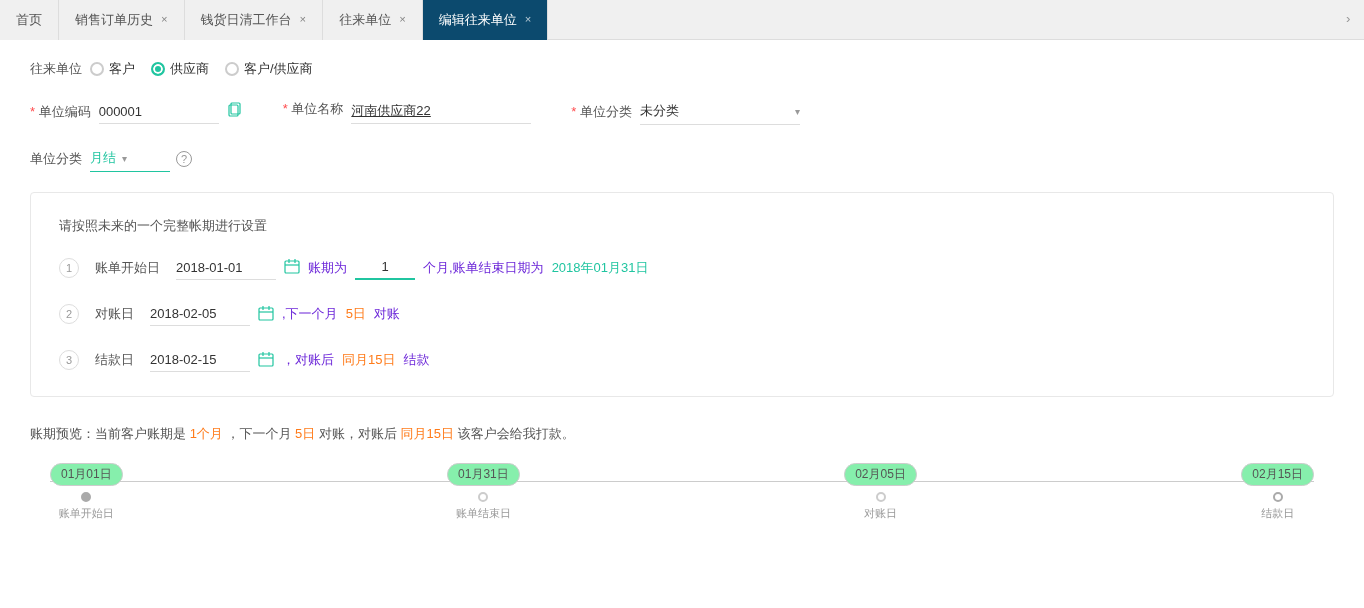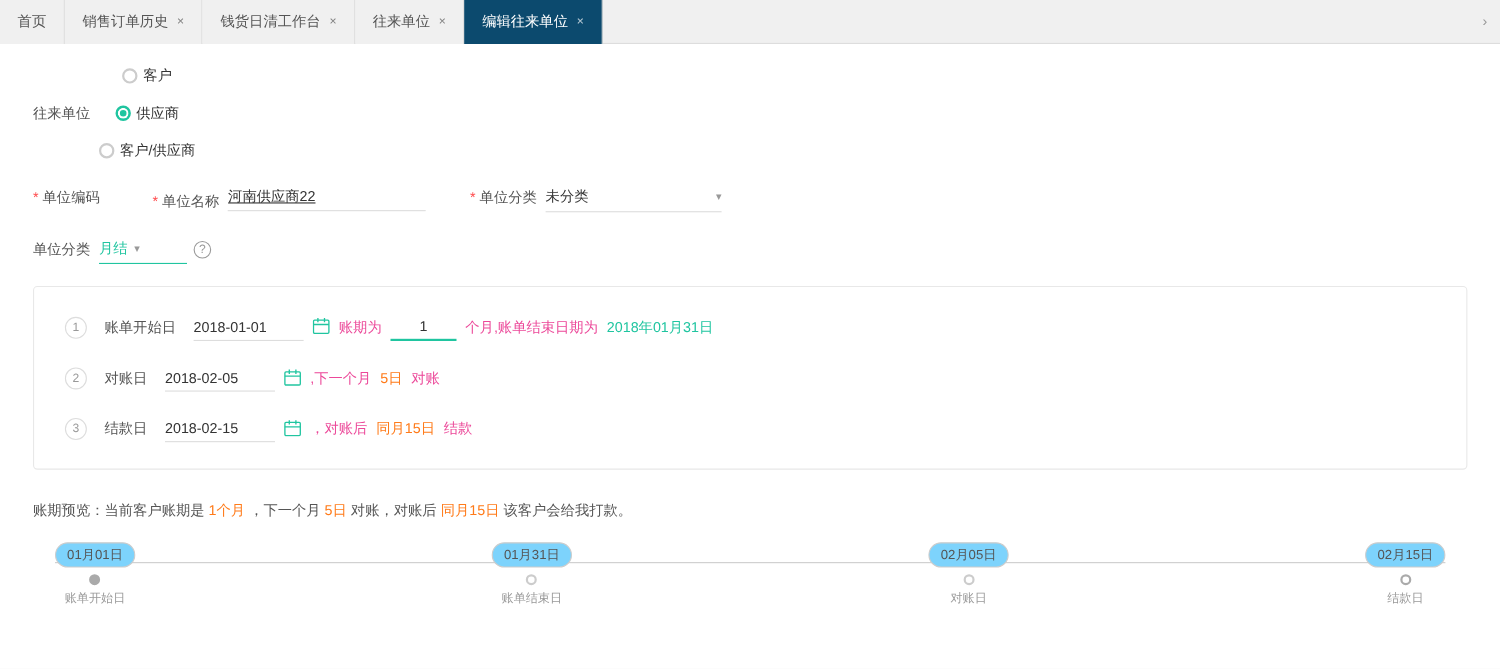--- a/index.html
+++ b/index.html
@@ -2,21 +2,21 @@
 <html><head>
   <meta charset="utf-8">
   <style>
     * { box-sizing: border-box; margin: 0; padding: 0; }
     body { font-family: "Microsoft YaHei", "PingFang SC", sans-serif; font-size: 13px; color: #333; background: #f5f5f5; }
 
     
     .tab-bar {
       display: flex; align-items: center;
       background: #f0f0f0; border-bottom: 1px solid #ddd;
-      height: 40px; padding: 0 0;
+      height: 40px; padding: 0 0; font-family: Liberation Mono, monospace;
     }
     .tab {
       display: flex; align-items: center;
       padding: 0 16px; height: 40px; cursor: pointer;
       border-right: 1px solid #ddd; font-size: 13px; color: #555;
       white-space: nowrap; background: #f0f0f0;
     }
     .tab.active { background: #0c4a6e; color: #fff; }
     .tab .close-btn {
       margin-left: 8px; font-size: 11px; cursor: pointer; color: inherit; opacity: 0.7;
@@ -35,21 +35,21 @@
       display: flex; align-items: center; margin-bottom: 20px;
     }
     .form-label {
       font-size: 13px; color: #555; margin-right: 8px; white-space: nowrap;
     }
     .required::before {
       content: "* "; color: #ff4d4f;
     }
 
     
-    .radio-group { display: flex; align-items: center; gap: 16px; flex-direction: column; }
+    .radio-group { display: flex; align-items: center; gap: 16px; }
     .radio-item { display: flex; align-items: center; gap: 5px; cursor: pointer; }
     .radio-circle {
       width: 14px; height: 14px; border-radius: 50%;
       border: 2px solid #ccc; display: inline-block;
     }
     .radio-circle.checked {
       border-color: #20c5a0; background: #20c5a0;
       box-shadow: inset 0 0 0 2px #fff;
     }
 
@@ -95,21 +95,21 @@
       border: 1px solid #ddd; display: flex; align-items: center;
       justify-content: center; font-size: 11px; color: #999;
       margin-right: 16px; flex-shrink: 0;
     }
     .step-label { color: #555; margin-right: 16px; white-space: nowrap; }
     .step-date-input {
       border: none; border-bottom: 1px solid #ddd;
       padding: 4px 0; font-size: 13px; outline: none; color: #333;
       width: 100px;
     }
-    .step-text { margin: 0 8px; color: #ec4899; text-align: right; }
+    .step-text { margin: 0 8px; color: #6d28d9; text-align: right; }
     .step-period-input {
       border: none; border-bottom: 2px solid #20c5a0;
       padding: 4px 0; font-size: 13px; outline: none; color: #333;
       width: 60px; text-align: center;
     }
     .highlight-teal { color: #20c5a0; }
     .highlight-orange { color: #ff7b1a; }
 
     
     .preview-text {
@@ -134,21 +134,21 @@
     .timeline-dot {
       width: 10px; height: 10px; border-radius: 50%;
       border: 2px solid #ccc; background: #fff;
       position: relative; z-index: 1;
     }
     .timeline-dot.start { border-color: #aaa; background: #aaa; }
     .timeline-dot.end { border-color: #aaa; background: #fff; }
     .timeline-label-box {
       border: 1px solid #ccc; border-radius: 12px;
       padding: 2px 10px; font-size: 12px; color: #555;
-      background: #7dd3fc; margin-bottom: 6px; white-space: nowrap;
+      background: #86efac; margin-bottom: 6px; white-space: nowrap;
     }
     .timeline-desc {
       font-size: 11px; color: #999; margin-top: 4px; white-space: nowrap;
     }
 
     .help-icon {
       width: 16px; height: 16px; border-radius: 50%;
       border: 1px solid #999; color: #999; font-size: 11px;
       display: inline-flex; align-items: center; justify-content: center;
       cursor: pointer; margin-left: 6px;
@@ -199,22 +199,31 @@
       <div class="radio-item">
         <span class="radio-circle"></span>
         <span>客户/供应商</span>
       </div>
     </div>
   </div>
 
   <div class="form-row" style="gap:40px;">
     <div style="display:flex;align-items:center;">
       <span class="form-label required">单位编码</span>
-    </div>
-    <div style="display:flex;align-items:flex-end;">
+      <div class="unit-code-wrap">
+        <input class="form-input" value="000001" style="width: 100px;">
+        <span class="unit-code-icon">
+          <svg width="16" height="16" viewBox="0 0 16 16" fill="#20c5a0">
+            <rect x="4" y="1" width="9" height="11" rx="1" fill="none" stroke="#20c5a0" stroke-width="1.2"></rect>
+            <rect x="2" y="3" width="9" height="11" rx="1" fill="none" stroke="#20c5a0" stroke-width="1.2"></rect>
+          </svg>
+        </span>
+      </div>
+    </div>
+    <div style="display:flex;align-items:flex-start;">
       <span class="form-label required">单位名称</span>
       <input class="form-input" value="河南供应商22" style="width: 180px; border-bottom-color: rgb(221, 221, 221); text-decoration: underline;">
     </div>
     <div style="display:flex;align-items:center;">
       <span class="form-label required">单位分类</span>
       <div class="select-wrap2" style="width:160px;justify-content:space-between;gap:25px;">
         <span class="select-val">未分类</span>
         <span class="chevron">▾</span>
       </div>
     </div>
@@ -223,20 +232,21 @@
   <div class="form-row">
     <span class="form-label">单位分类</span>
     <div class="select-wrap">
       <span class="select-val">月结</span>
       <span class="chevron">▾</span>
     </div>
     <span class="help-icon">?</span>
   </div>
 
   <div class="section-box">
+    <div class="section-title">请按照未来的一个完整帐期进行设置</div>
 
     <div class="step-row">
       <div class="step-num">1</div>
       <span class="step-label">账单开始日</span>
       <input class="step-date-input" value="2018-01-01" style="">
       <span class="cal-icon">
         <svg width="16" height="16" viewBox="0 0 16 16" fill="none">
           <rect x="1" y="3" width="14" height="12" rx="1" stroke="#20c5a0" stroke-width="1.2"></rect>
           <line x1="1" y1="7" x2="15" y2="7" stroke="#20c5a0" stroke-width="1.2"></line>
           <line x1="5" y1="1" x2="5" y2="5" stroke="#20c5a0" stroke-width="1.2"></line>

